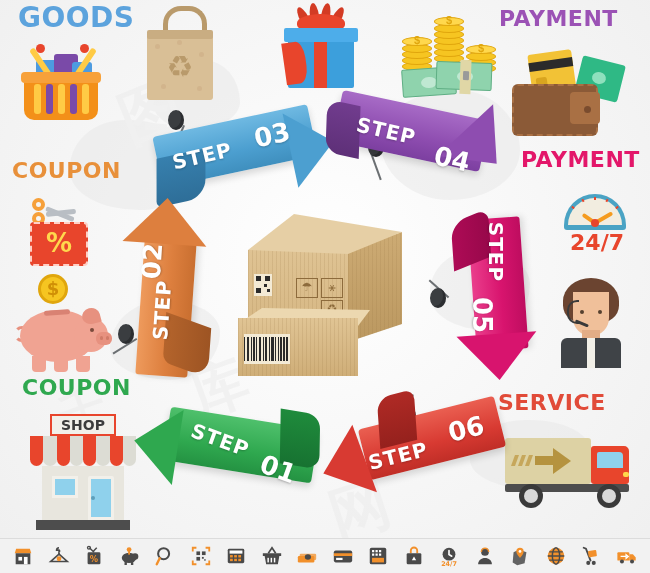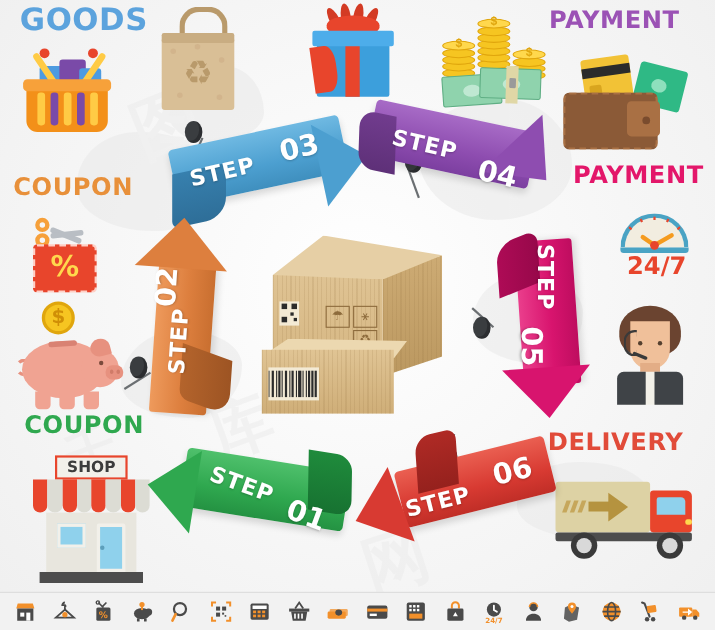--- a/index.html
+++ b/index.html
@@ -198,21 +198,21 @@
     <div class="wm-text" style="left:190px;top:350px;font-size:58px;transform:rotate(-20deg);">库</div>
     <div class="wm-text" style="left:330px;top:470px;font-size:60px;transform:rotate(-18deg);">网</div>
     <div class="wm-text" style="left:60px;top:380px;font-size:46px;transform:rotate(-20deg);">千</div>
   </div>
 
   <div class="label" style="left:18px;top:4px;font-size:28px;color:#5CA3DD;">GOODS</div>
   <div class="label" style="left:12px;top:160px;font-size:22px;color:#E8903A;">COUPON</div>
   <div class="label" style="left:22px;top:377px;font-size:22px;color:#2FA84F;">COUPON</div>
   <div class="label" style="left:499px;top:8px;font-size:22px;color:#9B52B5;">PAYMENT</div>
   <div class="label" style="left:521px;top:149px;font-size:22px;color:#E3176A;">PAYMENT</div>
-  <div class="label" style="left:498px;top:392px;font-size:22px;color:#E14B39;">DELIVERY</div>
+  <div class="label" style="left:498px;top:392px;font-size:22px;color:#E14B39;">SERVICE</div>
 
   <div class="icon" style="left:24px;top:50px;width:80px;height:72px;">
     <div class="bk-goods" style="left:12px;top:10px;width:22px;height:26px;background:#4d9be0;"></div>
     <div class="bk-goods" style="left:30px;top:4px;width:24px;height:32px;background:#7a4aa8;"></div>
     <div class="bk-goods" style="left:48px;top:12px;width:20px;height:24px;background:#4d9be0;"></div>
     <div class="bk-h" style="left:14px;top:-4px;height:34px;transform:rotate(-34deg);"></div>
     <div class="bk-h" style="left:58px;top:-4px;height:34px;transform:rotate(34deg);"></div>
     <div style="position:absolute;left:12px;top:-6px;width:9px;height:9px;background:#e8452c;border-radius:50%;"></div>
     <div style="position:absolute;left:56px;top:-6px;width:9px;height:9px;background:#e8452c;border-radius:50%;"></div>
     <div class="bk-body"></div>

